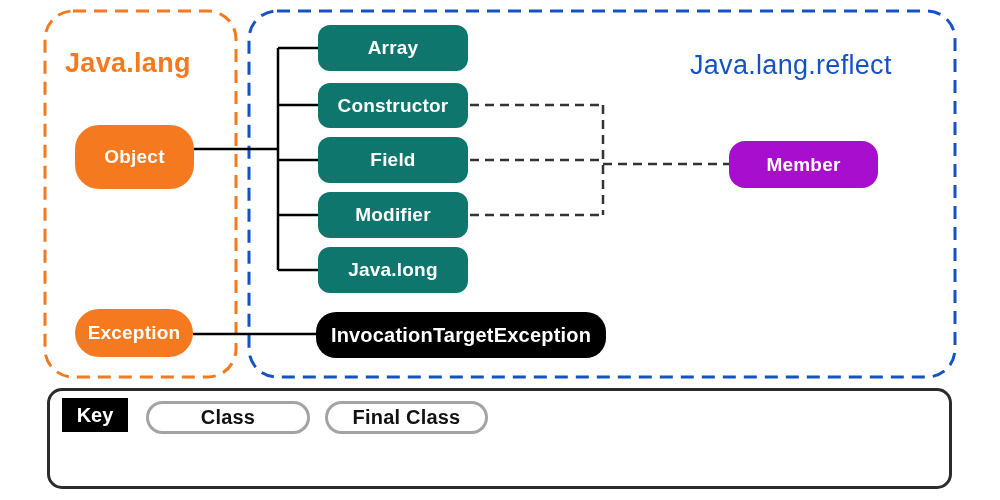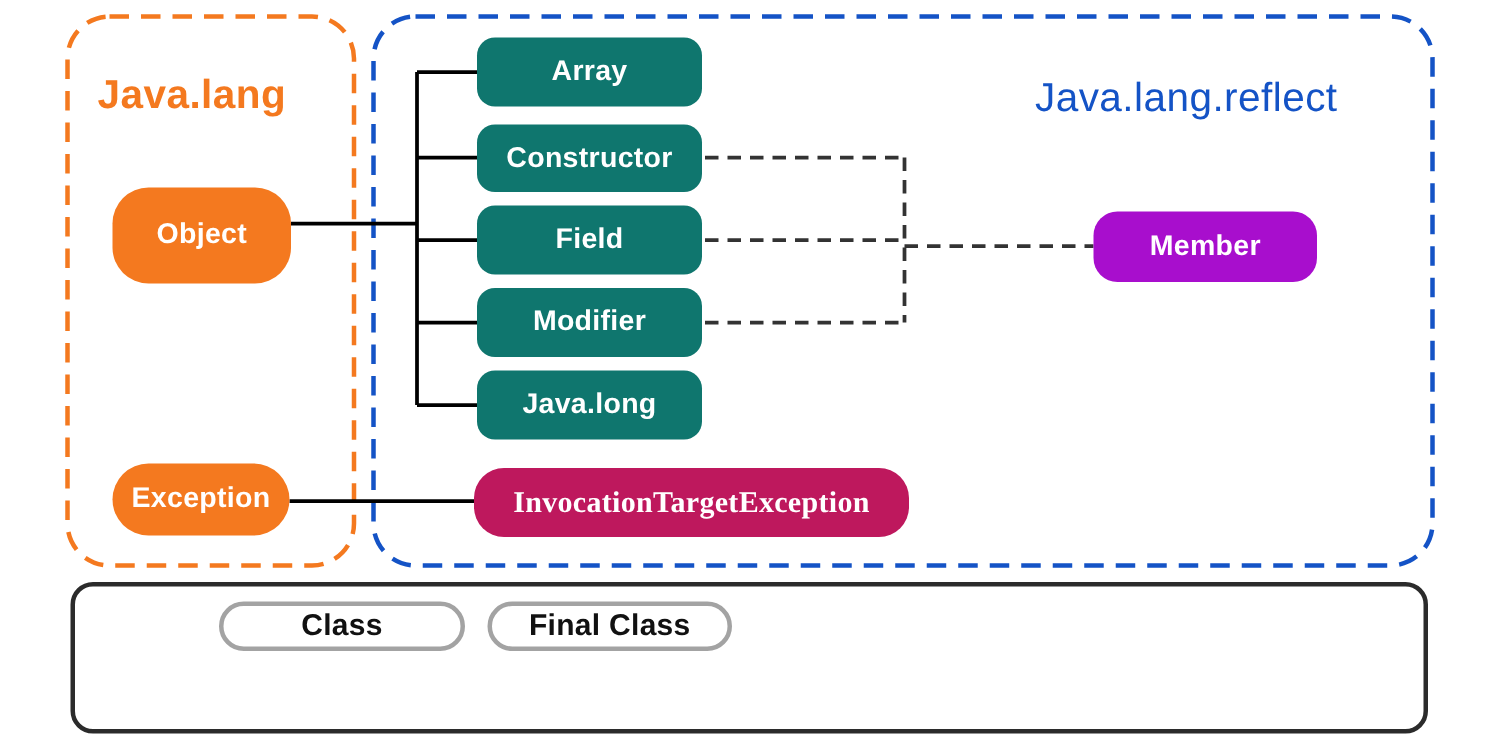--- a/index.html
+++ b/index.html
@@ -13,21 +13,21 @@
   .layer{position:absolute;left:0;top:0;}
   .node{
     position:absolute;
     display:flex;align-items:center;justify-content:center;
     color:#ffffff;font-weight:bold;font-size:19px;
     letter-spacing:0.2px;box-sizing:border-box;
     z-index:2;
   }
   .node-green{background:#0f766e;border-radius:12px;}
   .node-orange{background:#F4791F;border-radius:24px;}
-  .node-blue{background:#be185d;border-radius:20px;font-family:Liberation Serif, serif;}
+  .node-blue{background:#000000;border-radius:20px;}
   .node-purple{background:#A80ECD;border-radius:16px;}
 
   .group-title{
     position:absolute;font-weight:bold;font-size:27px;
     letter-spacing:0.3px;z-index:2;white-space:nowrap;
   }
   .title-orange{left:65px;top:48px;color:#F4791F;}
   .title-blue{left:690px;top:50px;color:#1453C6;font-weight:normal;font-size:27px;}
 
   #n-object{left:75px;top:125px;width:119px;height:64px;}
@@ -99,17 +99,18 @@
 
   <div id="n-array" class="node node-green">Array</div>
   <div id="n-constructor" class="node node-green">Constructor</div>
   <div id="n-field" class="node node-green">Field</div>
   <div id="n-modifier" class="node node-green">Modifier</div>
   <div id="n-javalong" class="node node-green">Java.long</div>
   <div id="n-invocation" class="node node-blue">InvocationTargetException</div>
   <div id="n-member" class="node node-purple">Member</div>
 
   <div class="legend">
+    <div class="legend-key">Key</div>
     <div id="lg-class" class="pill pill-outline">Class</div>
     <div id="lg-final" class="pill pill-outline">Final Class</div>
   </div>
 
 </div>
 
 </body></html>

